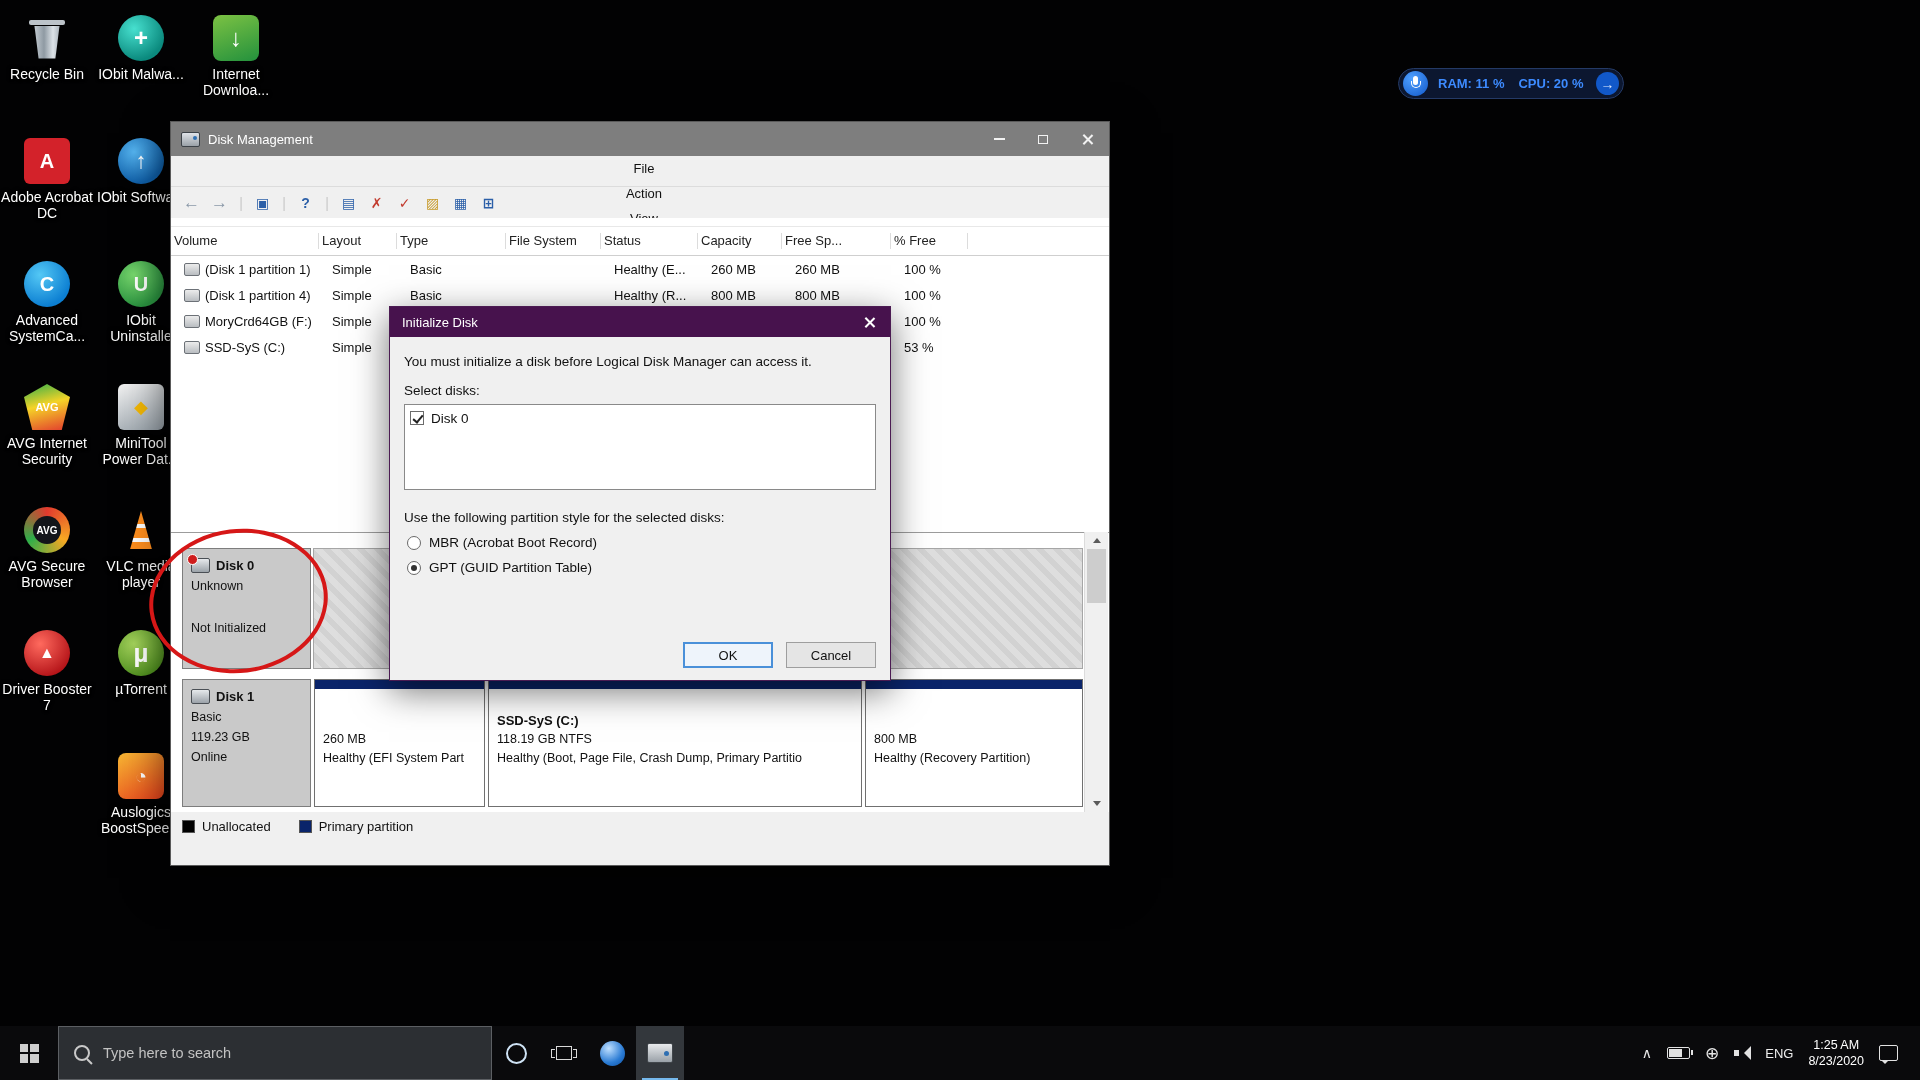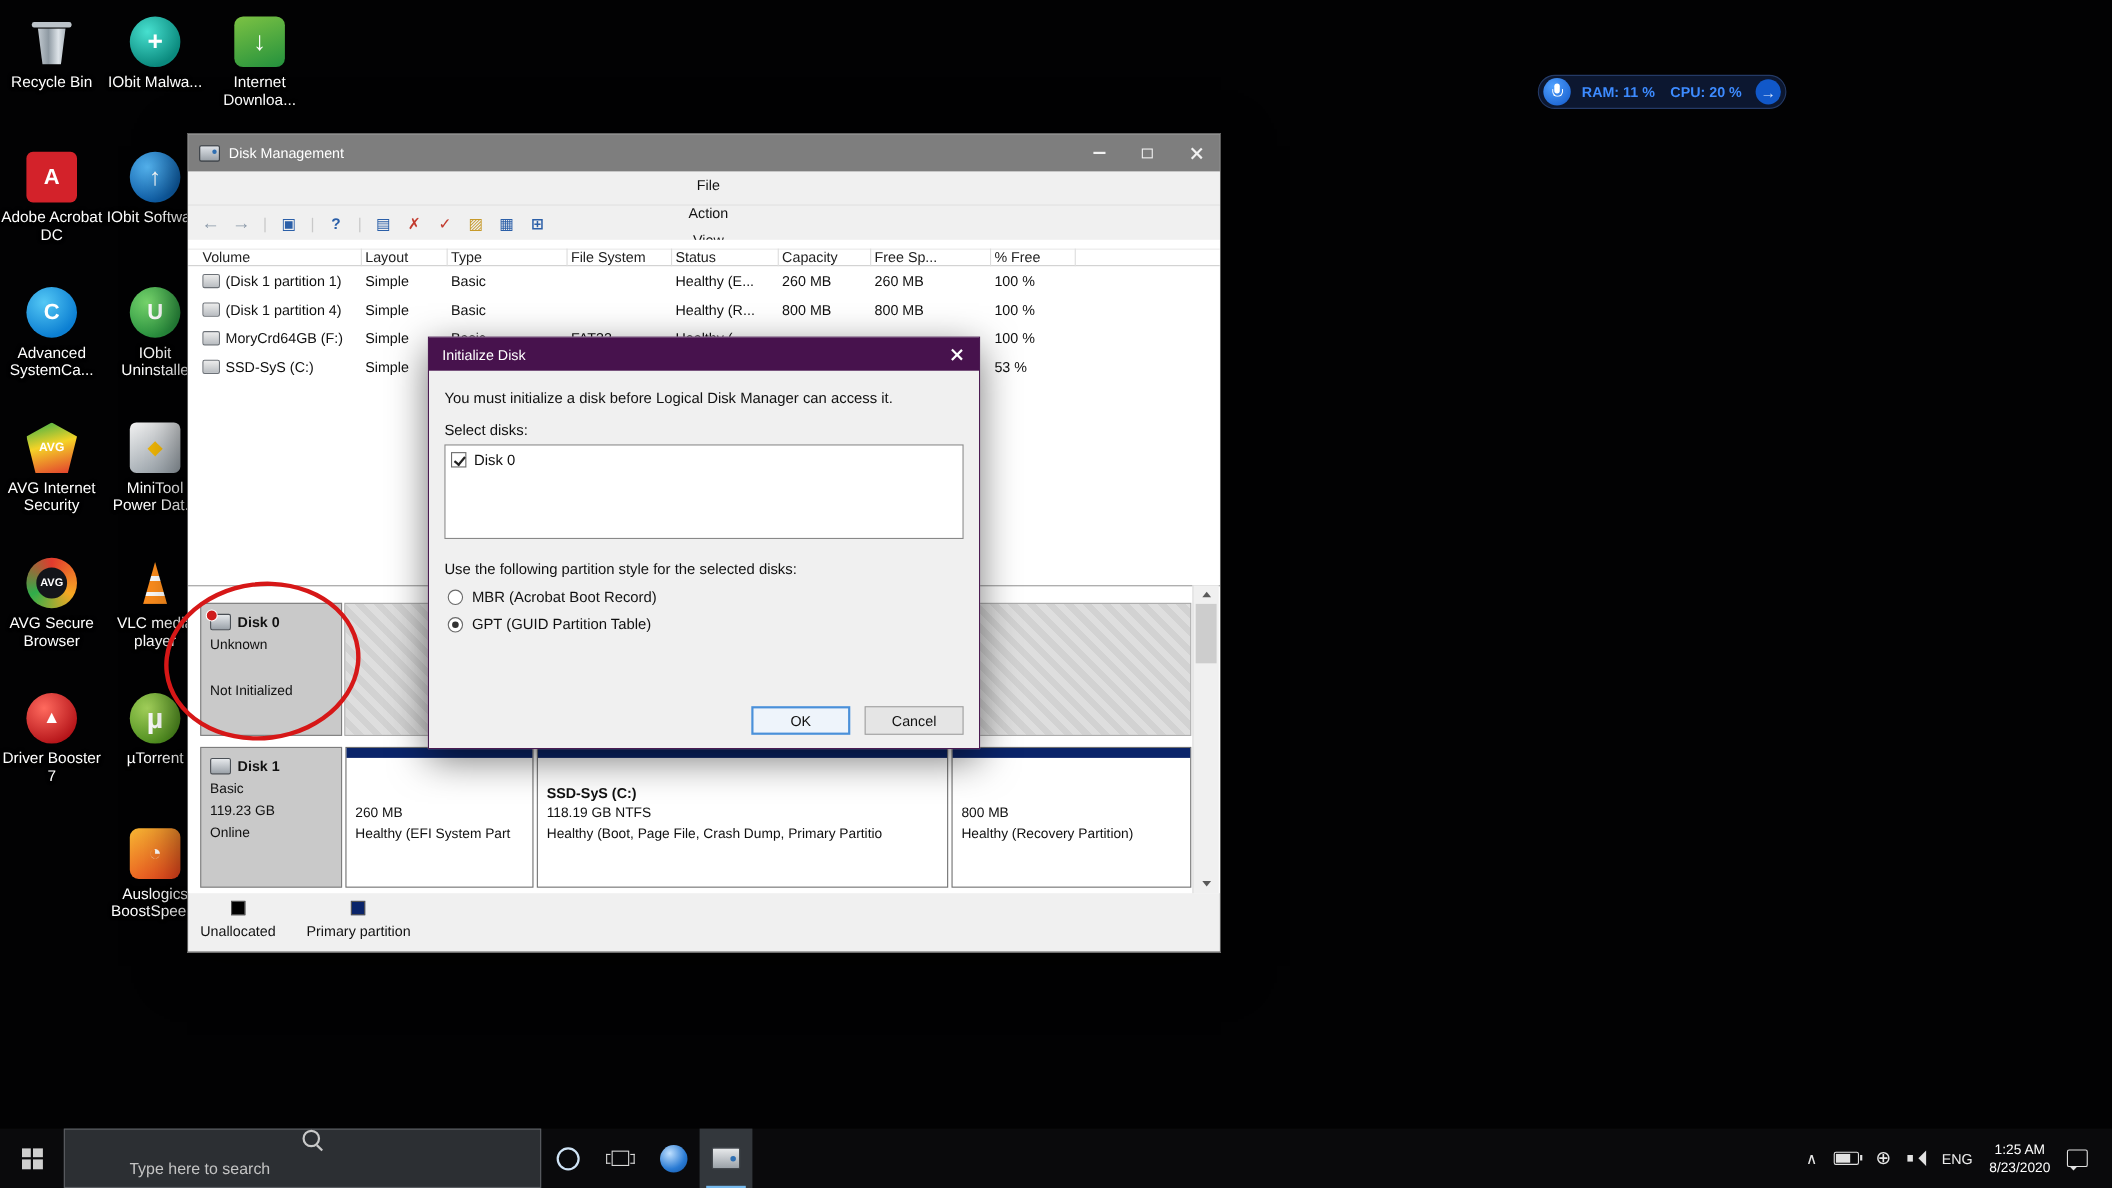--- a/index.html
+++ b/index.html
@@ -62,21 +62,21 @@
   .menu-item{padding:5px 10px;font-size:13px;cursor:default;}
   .toolbar{height:32px;display:flex;align-items:center;background:#f0f0f0;border-bottom:1px solid #d2d2d2;padding-left:10px;gap:7px;}
   .tool{width:21px;height:21px;display:flex;align-items:center;justify-content:center;font-size:14px;font-weight:bold;}
   .tool[data-tone="nav"]{color:#8a98a8;font-size:17px;}
   .tool[data-tone="blue"]{color:#2b5fa8;}
   .tool[data-tone="red"]{color:#c23b2e;}
   .tool[data-tone="yellow"]{color:#c79a2a;}
   .tool[data-tone="sep"]{color:#c9c9c9;font-weight:normal;width:8px;}
 
   .listpane{position:absolute;left:0;top:96px;width:938px;height:314px;background:#fff;overflow:hidden;}
-  .vhead{display:flex;align-items:center;height:16px;margin-top:8px;padding-left:10px;border-top:1px solid #e8e8e8;border-bottom:1px solid #cfcfcf;box-sizing:border-box;}
+  .vhead{display:flex;align-items:center;height:30px;margin-top:8px;border-top:1px solid #e8e8e8;border-bottom:1px solid #cfcfcf;box-sizing:border-box;}
   .vhead span{font-size:13px;color:#222;padding-left:3px;border-right:1px solid #dcdcdc;height:16px;line-height:16px;box-sizing:border-box;overflow:hidden;white-space:nowrap;}
   .vhead span:nth-of-type(1){width:148px}.vhead span:nth-of-type(2){width:78px}
   .vhead span:nth-of-type(3){width:109px}.vhead span:nth-of-type(4){width:95px}
   .vhead span:nth-of-type(5){width:97px}.vhead span:nth-of-type(6){width:84px}
   .vhead span:nth-of-type(7){width:109px}.vhead span:nth-of-type(8){width:77px}
   .trow{display:flex;align-items:center;height:26px;padding-left:10px;}
   .cell{overflow:hidden;white-space:nowrap;padding-left:3px;box-sizing:border-box;font-size:13px;}
   .c1{width:148px;display:flex;align-items:center;gap:5px;}
   .c2{width:78px}.c3{width:109px}.c4{width:95px}.c5{width:97px}.c6{width:84px}.c7{width:109px}.c8{width:77px}
   .volic{width:14px;height:11px;background:linear-gradient(#ececec,#b9bdc1);border:1px solid #6c7177;border-radius:2px;flex:0 0 auto;}
@@ -99,21 +99,21 @@
   .pbody{padding:24px 8px 0 8px;}
   .pt{font-weight:bold;font-size:13px;height:19px;overflow:hidden;white-space:nowrap;}
   .pl{font-size:12.5px;height:19px;overflow:hidden;white-space:nowrap;}
   .vscroll{position:absolute;left:913px;top:410px;width:24px;height:280px;background:#f0f0f0;border-left:1px solid #dcdcdc;box-sizing:border-box;}
   .sarrow{position:absolute;left:0;width:100%;height:17px;display:flex;align-items:center;justify-content:center;}
   .sarrow.up{top:0}.sarrow.down{bottom:0}
   .tri-up{width:0;height:0;border-left:4px solid transparent;border-right:4px solid transparent;border-bottom:5px solid #5a5a5a;}
   .tri-down{width:0;height:0;border-left:4px solid transparent;border-right:4px solid transparent;border-top:5px solid #5a5a5a;}
   .sthumb{position:absolute;left:2px;top:17px;width:19px;height:54px;background:#cdcdcd;}
   .legend{position:absolute;left:11px;top:697px;display:flex;gap:28px;align-items:center;}
-  .litem{display:flex;align-items:center;gap:7px;font-size:13px;flex-direction:column;}
+  .litem{display:flex;align-items:center;gap:7px;font-size:13px;}
   .lswatch{width:13px;height:13px;border:1px solid #555;box-sizing:border-box;}
 
   
   .anno{position:absolute;left:149px;top:529px;width:171px;height:136px;border:4px solid #d61717;border-radius:50%;transform:rotate(-7deg);z-index:45;pointer-events:none;}
 
   
   .dialog{position:absolute;left:389px;top:306px;width:502px;height:375px;background:#f0f0f0;border:1px solid #4b1b52;box-sizing:border-box;box-shadow:0 10px 34px rgba(0,0,0,.55);z-index:50;font-size:13.5px;color:#111;}
   .dtitlebar{height:30px;background:#47124d;display:flex;align-items:center;padding-left:12px;color:#fff;font-size:13px;}
   .dclose{margin-left:auto;width:42px;height:100%;display:flex;align-items:center;justify-content:center;color:#fff;}
   .dbody{position:relative;height:calc(100% - 30px);box-sizing:border-box;padding:0 14px;}
@@ -131,21 +131,21 @@
   .dbtns{position:absolute;right:14px;bottom:12px;display:flex;gap:13px;}
   .btn{width:90px;height:26px;display:flex;align-items:center;justify-content:center;font-size:13px;box-sizing:border-box;cursor:pointer;}
   .btn.ok{background:#eef4fb;border:2px solid #4a90d9;}
   .btn.cancel{background:#e5e5e5;border:1px solid #9e9e9e;}
 
   
   .taskbar{position:absolute;left:0;top:1026px;width:1920px;height:54px;background:#0a0a0c;display:flex;align-items:stretch;z-index:100;}
   .tb-start{width:58px;display:flex;align-items:center;justify-content:center;cursor:pointer;}
   .winlogo{width:19px;height:19px;display:grid;grid-template-columns:1fr 1fr;grid-template-rows:1fr 1fr;gap:2px;}
   .winlogo span{background:#cfcfcf;}
-  .tb-search{width:434px;background:#2c2f33;border:1px solid #5c5f63;box-sizing:border-box;display:flex;align-items:center;padding-left:15px;gap:11px;flex-direction:column;}
+  .tb-search{width:434px;background:#2c2f33;border:1px solid #5c5f63;box-sizing:border-box;display:flex;align-items:center;padding-left:15px;gap:11px;}
   .mag{width:12px;height:12px;border:2px solid #c9c9c9;border-radius:50%;position:relative;flex:0 0 auto;box-sizing:content-box;}
   .mag::after{content:"";position:absolute;left:11px;top:11px;width:7px;height:2px;background:#c9c9c9;transform:rotate(45deg);transform-origin:left center;}
   .tb-search-input{background:transparent;border:none;outline:none;color:#c3c3c3;font-size:14.5px;font-family:inherit;width:330px;}
   .tb-search-input::placeholder{color:#c3c3c3;opacity:1;}
   .tb-tile{width:48px;display:flex;align-items:center;justify-content:center;position:relative;cursor:pointer;}
   .cortana{width:17px;height:17px;border:2px solid #cfe3f5;border-radius:50%;}
   .taskview{position:relative;width:16px;height:14px;border:1.5px solid #d9d9d9;box-sizing:border-box;}
   .taskview::before{content:"";position:absolute;left:-6px;top:2px;width:3px;height:7px;border:1.5px solid #d9d9d9;border-right:none;}
   .taskview::after{content:"";position:absolute;right:-6px;top:2px;width:3px;height:7px;border:1.5px solid #d9d9d9;border-left:none;}
   .orb{width:25px;height:25px;border-radius:50%;background:radial-gradient(circle at 35% 30%,#bfe0ff,#2a7bd4 60%,#0f4f9e);}

